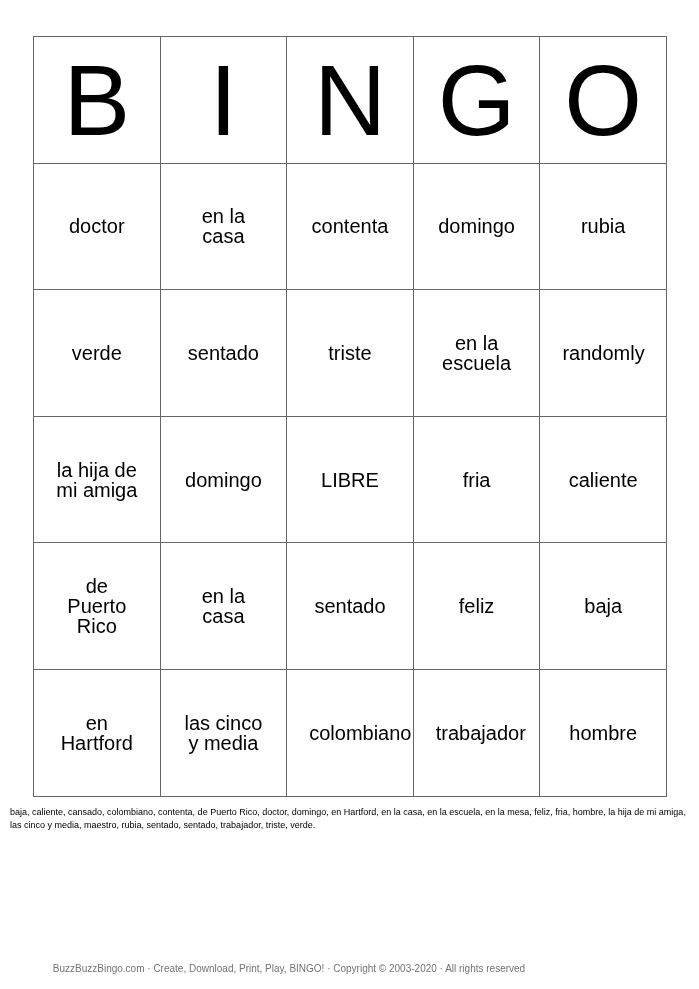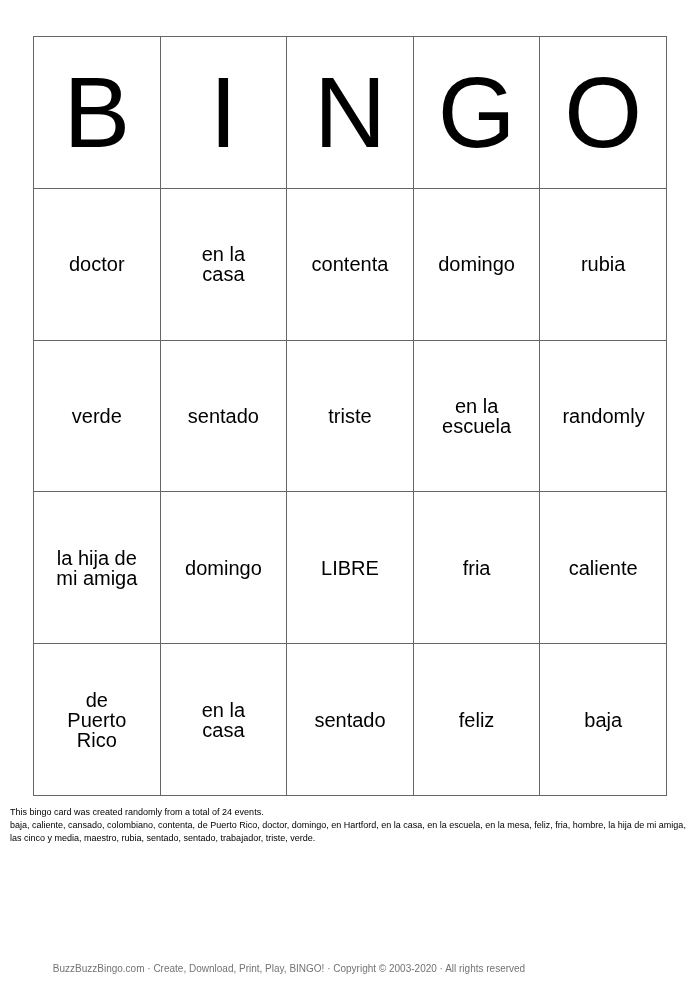--- a/index.html
+++ b/index.html
@@ -43,21 +43,27 @@
     <td>fria</td>
     <td>caliente</td>
   </tr>
   <tr>
     <td>de Puerto Rico</td>
     <td>en la casa</td>
     <td>sentado</td>
     <td>feliz</td>
     <td>baja</td>
   </tr>
+  <tr>
+    <td>en Hartford</td>
+    <td>las cinco y media</td>
+    <td>colombiano</td>
+    <td>trabajador</td>
+    <td>hombre</td>
+  </tr>
 </tbody>
   </table>
 
 <div class="note">
-  <div>This bingo card was created randomly from a total of 24 events.</div>
   <div>baja, caliente, cansado, colombiano, contenta, de Puerto Rico, doctor, domingo, en Hartford, en la casa, en la escuela, en la mesa, feliz, fria, hombre, la hija de mi amiga, las cinco y media, maestro, rubia, sentado, sentado, trabajador, triste, verde.</div>
 </div>
 
 <div class="footer">BuzzBuzzBingo.com · Create, Download, Print, Play, BINGO! · Copyright © 2003-2020 · All rights reserved</div>
 
 </body></html>

